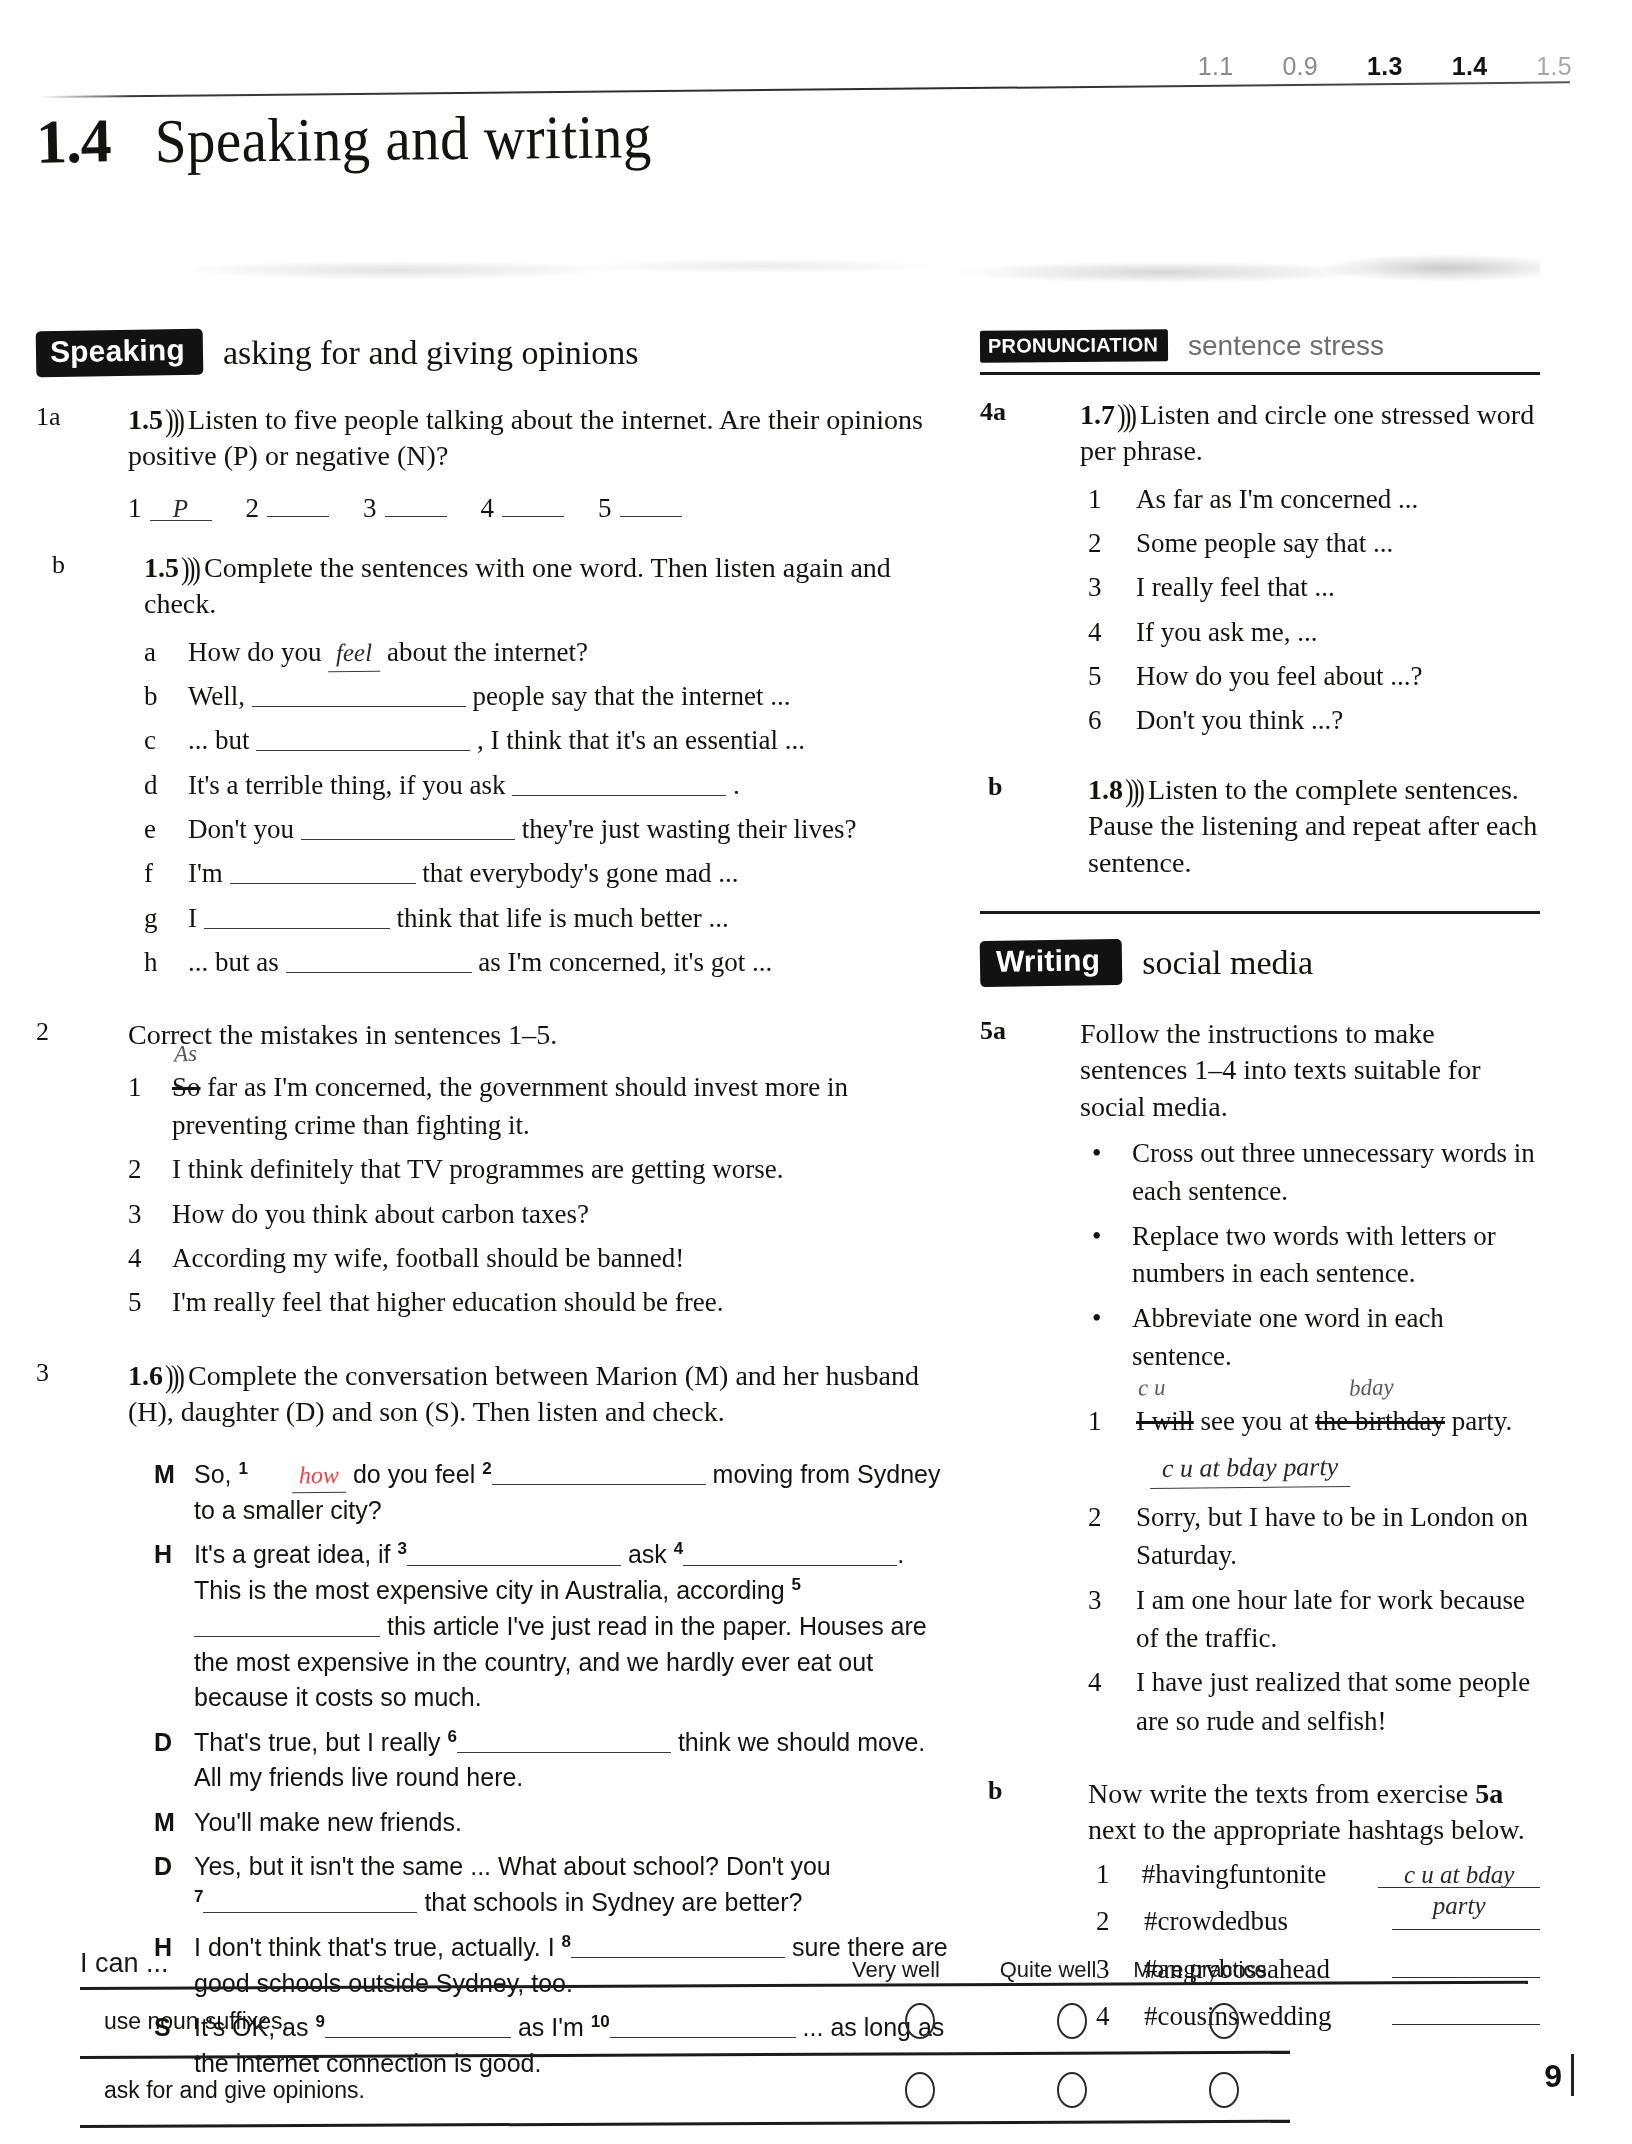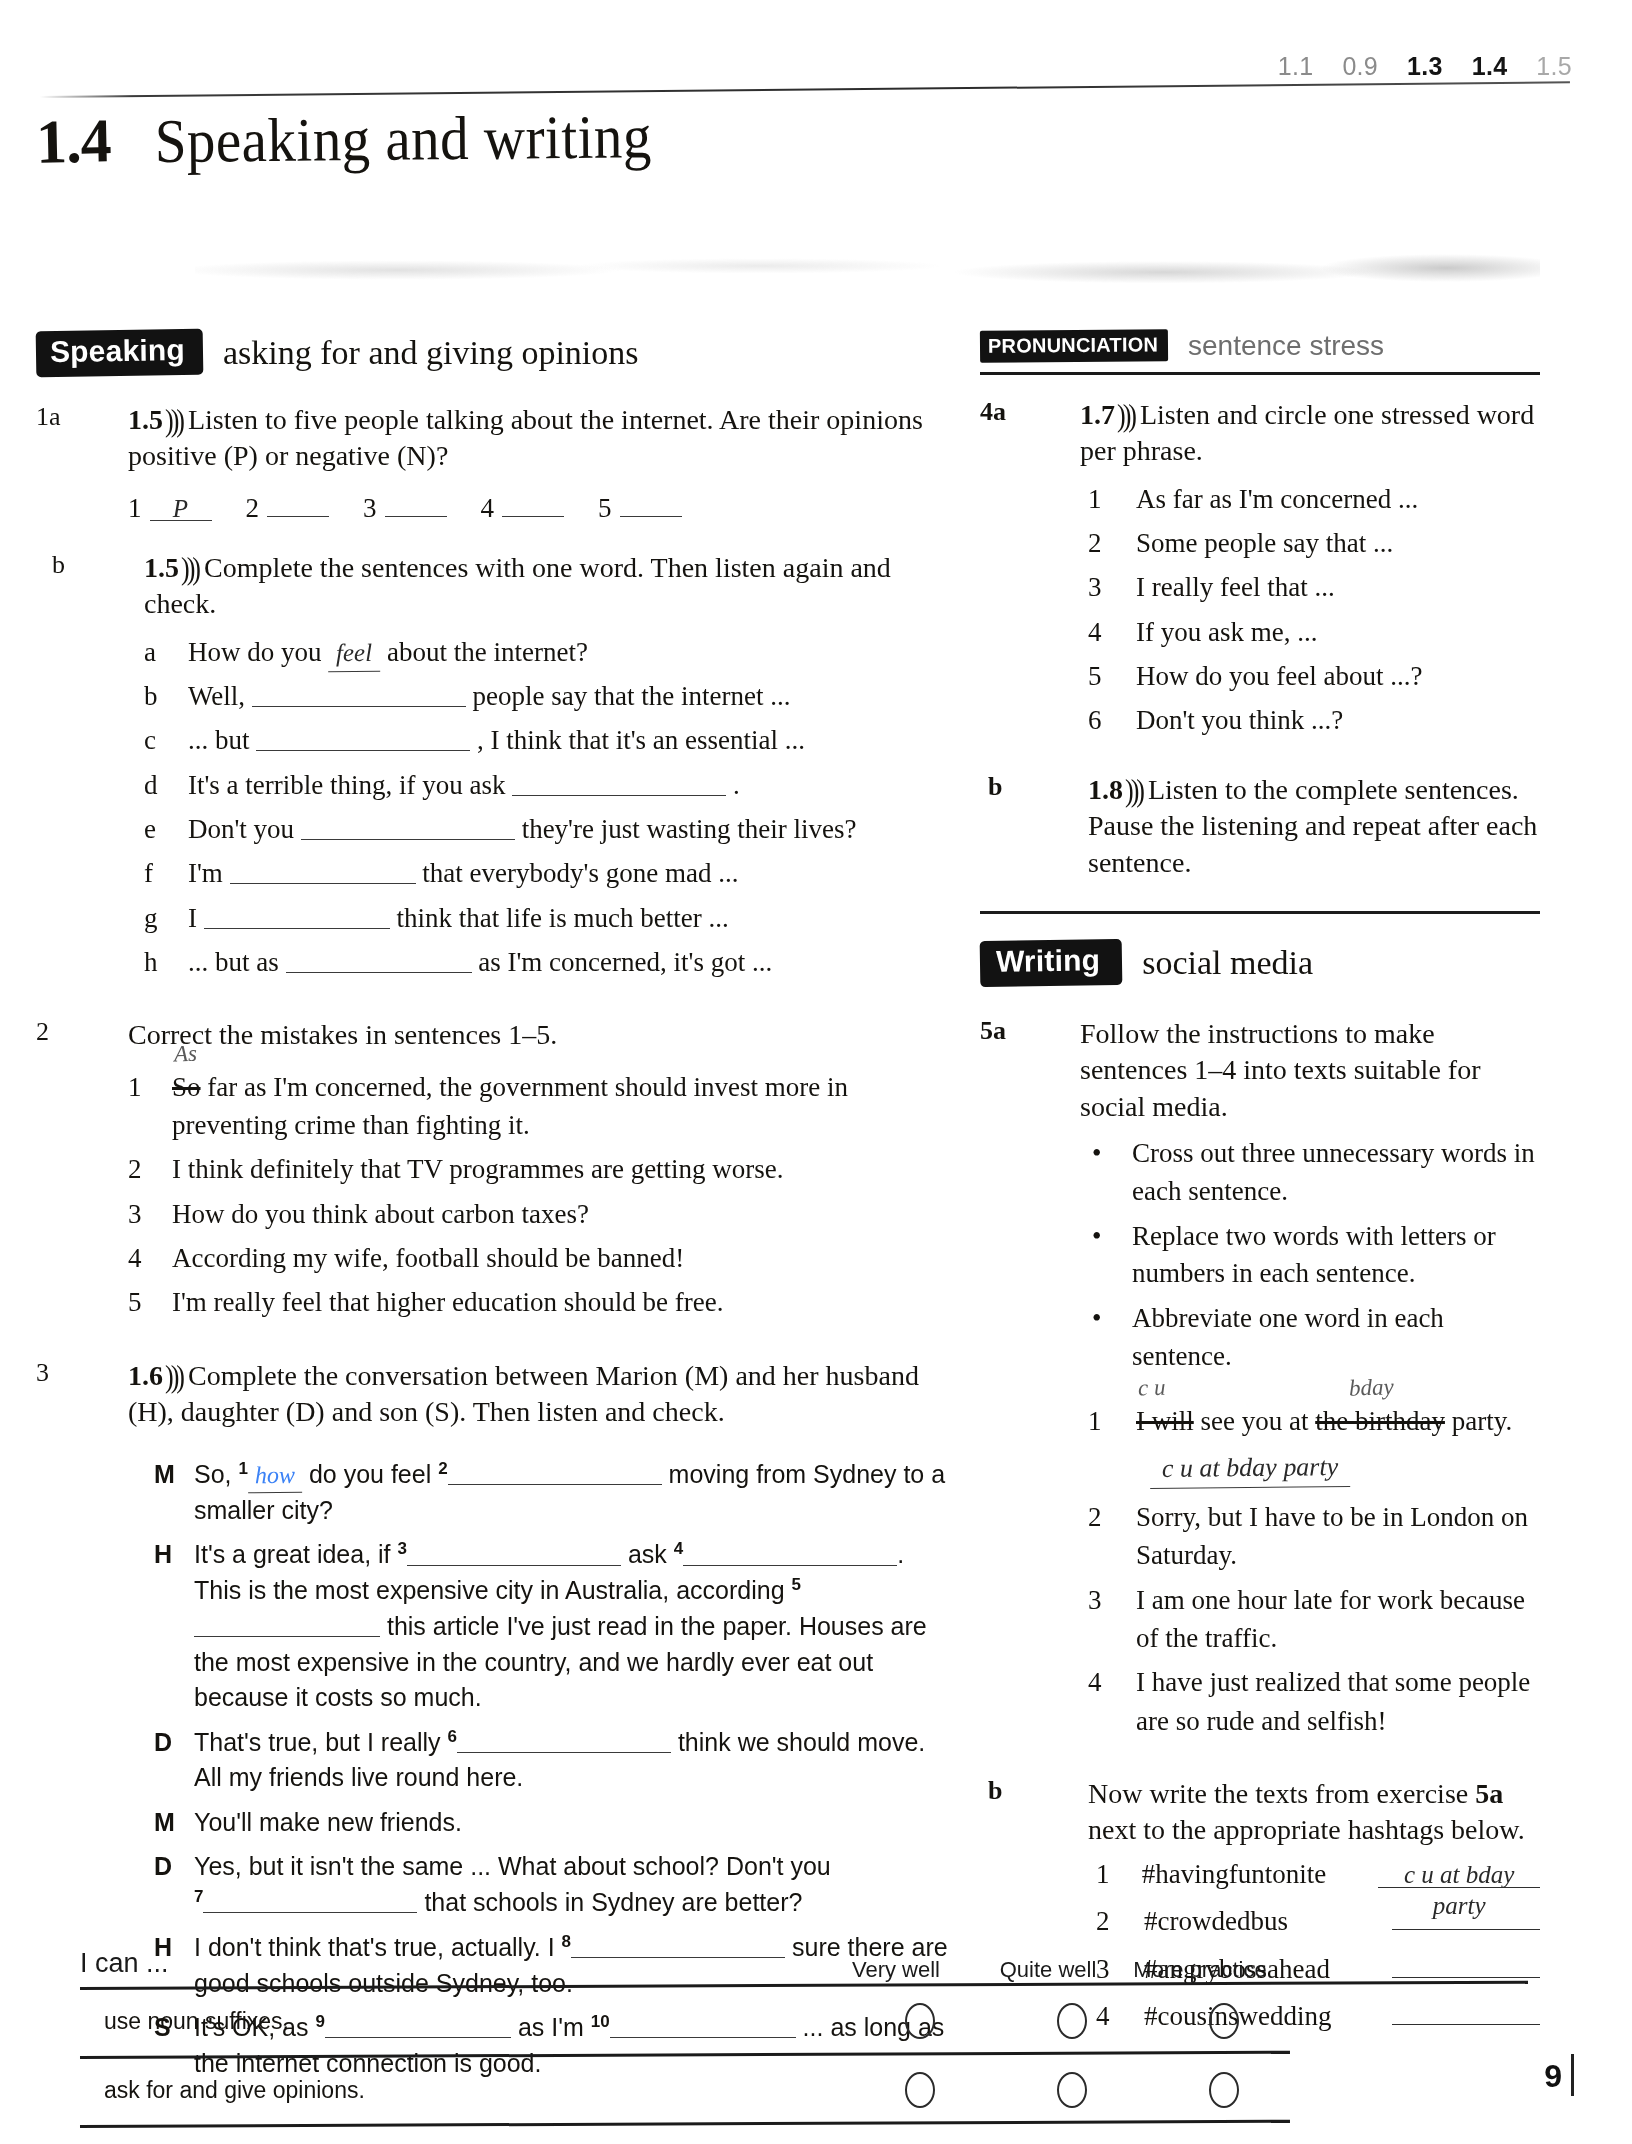--- a/index.html
+++ b/index.html
@@ -8,21 +8,21 @@
     font-family:"Liberation Serif", serif;color:#15130f;
   }
   .page{position:absolute;inset:0;}
 
   
   .top-rule{
     position:absolute;left:40px;top:96px;width:1530px;height:2px;
     background:linear-gradient(90deg,#ffffff 0%,#3a3a3a 6%,#2b2b2b 60%,#555 100%);
     transform:rotate(-0.55deg);transform-origin:left center;
   }
-  .tabs{position:absolute;right:60px;top:52px;display:flex;align-items:baseline;gap:29px;}
+  .tabs{position:absolute;right:60px;top:52px;display:flex;align-items:baseline;gap:49px;}
   .tab{font-family:"Liberation Sans",sans-serif;font-size:25px;color:#8b8b8b;letter-spacing:.3px;}
   .tab.active{color:#141414;font-weight:bold;}
   .tab.last{color:#a8a8a8;}
 
   
   .title-row{position:absolute;left:36px;top:106px;display:flex;align-items:baseline;gap:44px;}
   .title-num{font-family:"Liberation Serif",serif;font-size:62px;font-weight:bold;letter-spacing:-1px;
              transform:rotate(-1.2deg);}
   .title-text{font-family:"Liberation Serif",serif;font-size:62px;font-weight:normal;
               letter-spacing:.5px;transform:scaleX(.92) rotate(-0.5deg);transform-origin:left bottom;}
@@ -101,22 +101,22 @@
   
   .dialogue{
     margin-top:26px;margin-left:26px;width:800px;
     font-family:"Liberation Sans",sans-serif;font-size:25px;line-height:1.42;
   }
   .d-row{display:flex;margin-bottom:9px;}
   .d-spk{flex:0 0 auto;width:40px;font-weight:bold;}
   .d-txt{flex:1 1 auto;}
   .sup{font-size:17px;vertical-align:super;font-weight:bold;}
   .hand-sans{
-    font-family:"Liberation Serif",serif;font-style:italic;font-size:24px;color:#3b82f6;
-    display:inline-block;border-bottom:1.6px solid #3a3a3a;padding:0 7px;transform:rotate(-0.5deg);
+    font-family:"Liberation Serif",serif;font-style:italic;font-size:24px;color:#ef4444;
+    display:inline-block;border-bottom:1.6px solid #3a3a3a;padding:0 7px;transform:rotate(-0.5deg);margin-left:44px;
   }
 
   
   .bullets{margin:10px 0 12px 0;}
   .bul{display:flex;margin-bottom:7px;font-family:"Liberation Serif",serif;font-size:27px;line-height:1.40;}
   .bul-dot{flex:0 0 auto;width:40px;padding-left:12px;}
   .bul-txt{flex:1 1 auto;}
 
   
   .hrow{display:flex;align-items:baseline;font-family:"Liberation Serif",serif;font-size:27px;margin-bottom:11px;}

